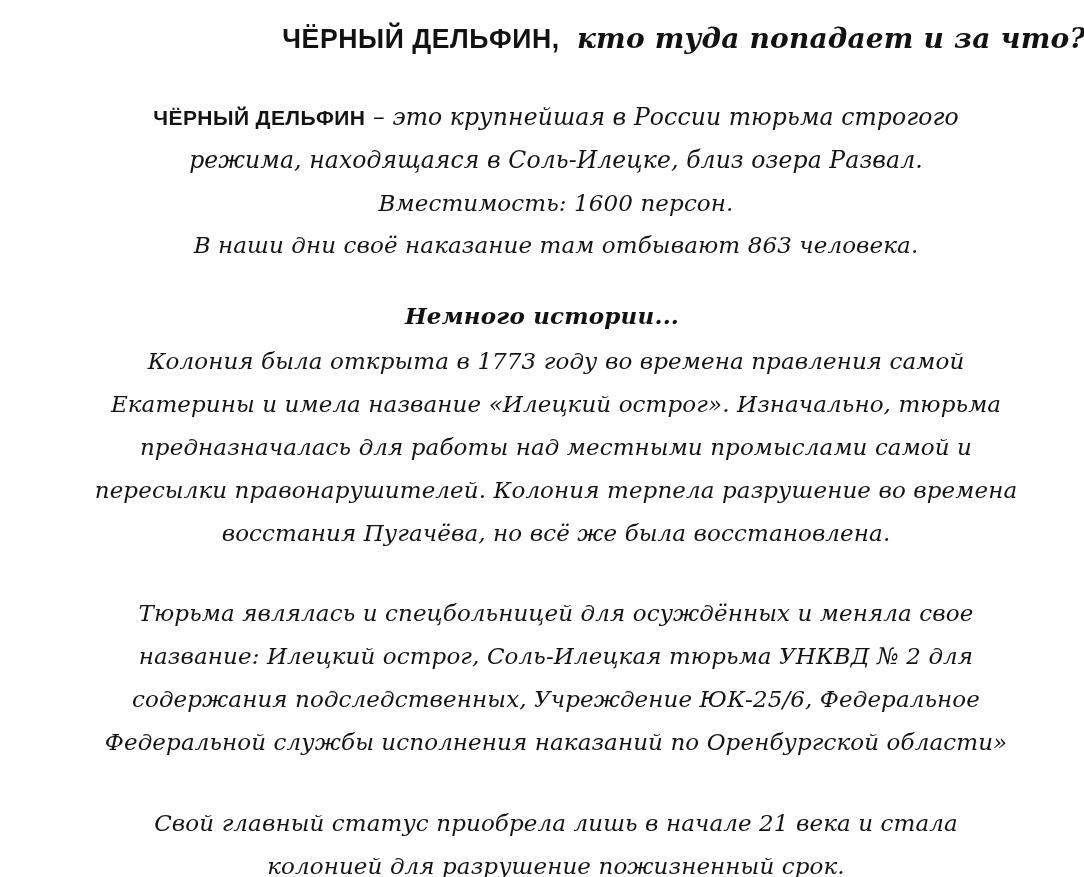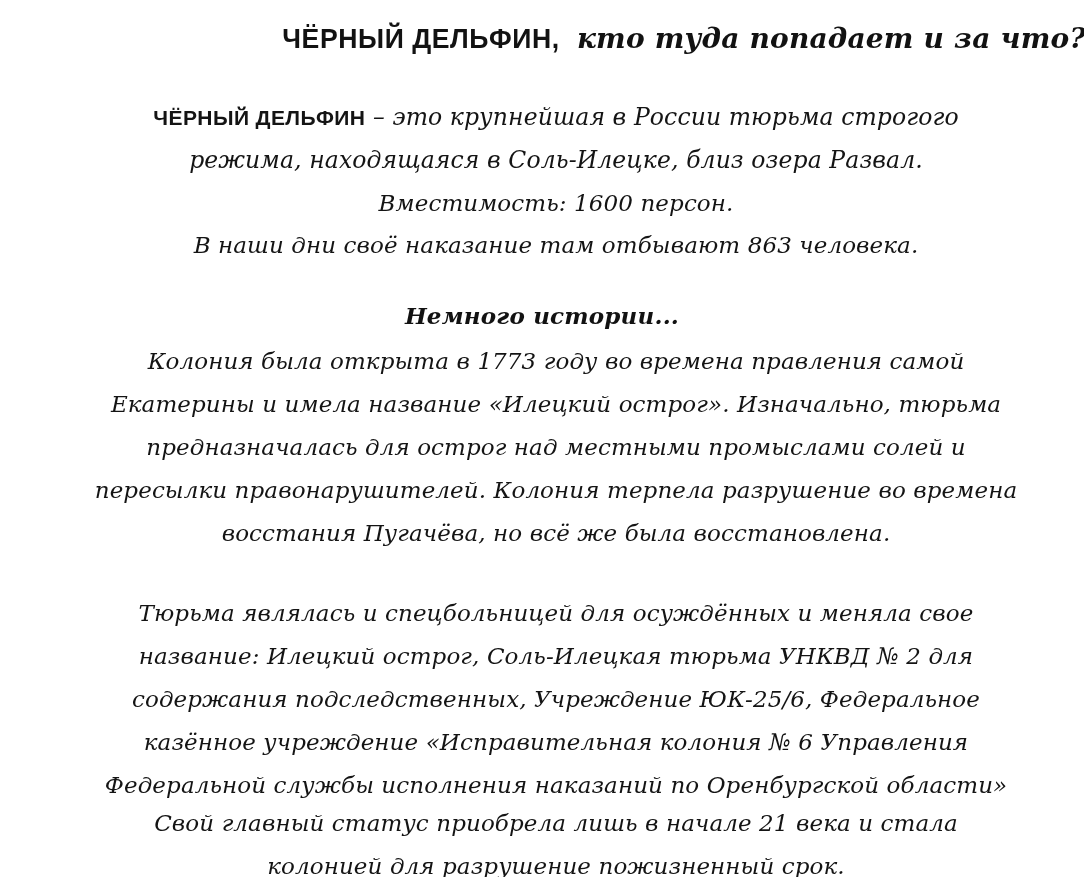--- a/index.html
+++ b/index.html
@@ -128,30 +128,29 @@
     <span class="line">В наши дни своё наказание там отбывают 863 человека.</span>
   </div>
 
   <div class="block" id="history-heading">
     <span>Немного истории...</span>
   </div>
 
   <div class="block" id="history-p1">
     <span class="line">Колония была открыта в 1773 году во времена правления самой</span>
     <span class="line">Екатерины и имела название «Илецкий острог». Изначально, тюрьма</span>
-    <span class="line">предназначалась для острог над местными промыслами солей и</span>
+    <span class="line">предназначалась для работы над местными промыслами самой и</span>
     <span class="line">пересылки правонарушителей. Колония терпела разрушение во времена</span>
     <span class="line">восстания Пугачёва, но всё же была восстановлена.</span>
   </div>
 
   <div class="block" id="names-p">
     <span class="line">Тюрьма являлась и спецбольницей для осуждённых и меняла свое</span>
     <span class="line">название: Илецкий острог, Соль-Илецкая тюрьма УНКВД № 2 для</span>
     <span class="line">содержания подследственных, Учреждение ЮК-25/6, Федеральное</span>
-    <span class="line">казённое учреждение «Исправительная колония № 6 Управления</span>
     <span class="line">Федеральной службы исполнения наказаний по Оренбургской области»</span>
   </div>
 
   <div class="block" id="status-p">
     <span class="line">Свой главный статус приобрела лишь в начале 21 века и стала</span>
     <span class="line">колонией для разрушение пожизненный срок.</span>
   </div>
 
 </div>
 

